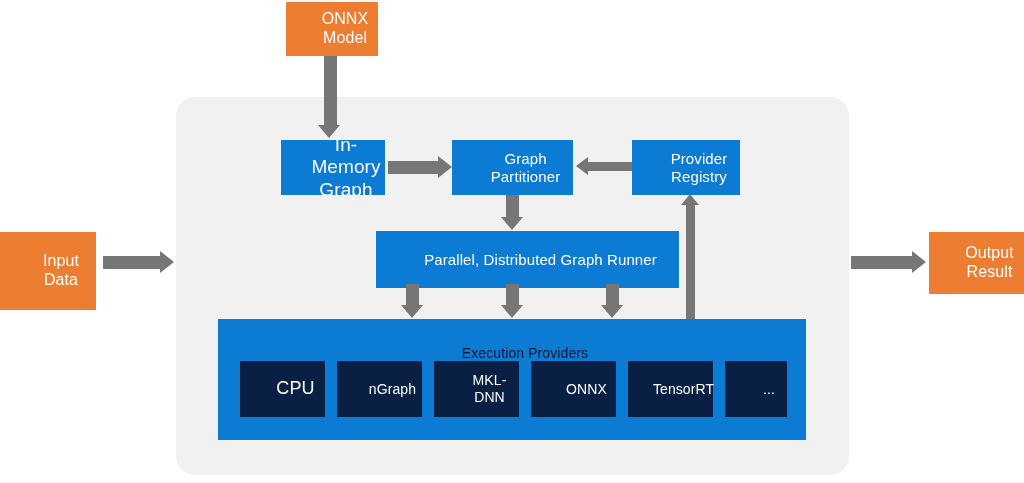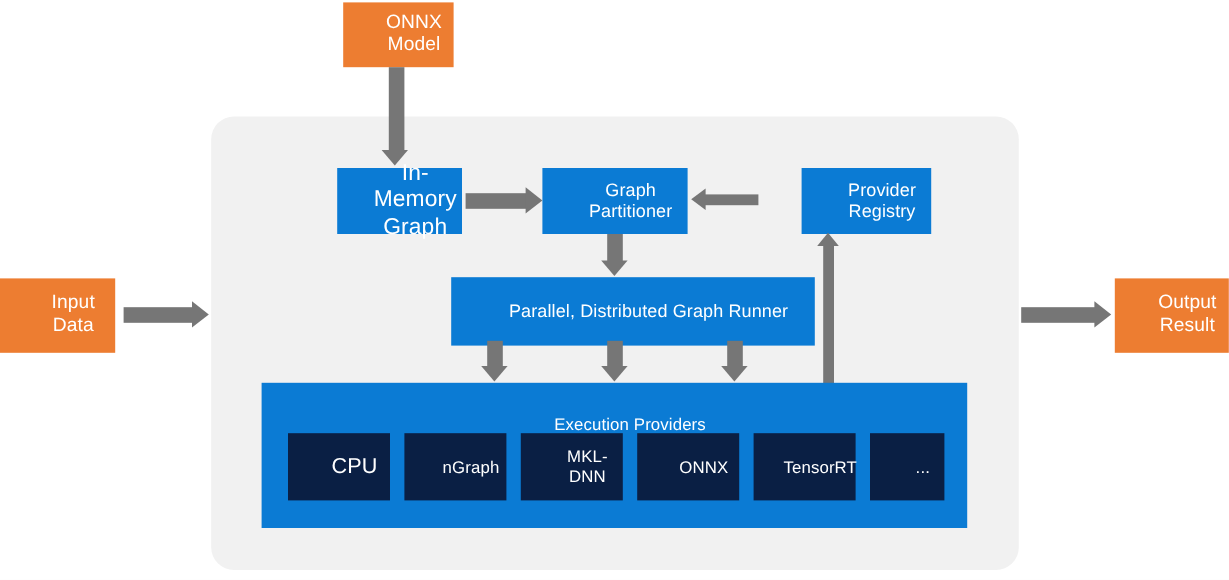--- a/index.html
+++ b/index.html
@@ -88,21 +88,21 @@
   <div class="panel" style="left:176px; top:97px; width:673px; height:378px;"></div>
 
   <div class="node box-orange" style="left:286px; top:2px; width:92px; height:54px; font-size:16px;">ONNX
 Model</div>
 
   <div class="arrow" style="left:318px; top:56px; width:28px; height:84px;">
     <div class="shaft" style="left:6px; top:0; width:13px; height:70px;"></div>
     <div class="head head-down" style="left:0px; top:69px;"></div>
   </div>
 
-  <div class="node box-orange" style="left:0px; top:232px; width:96px; height:62px; font-size:16px;">Input
+  <div class="node box-orange" style="left:0px; top:232px; width:96px; height:78px; font-size:16px;">Input
 Data</div>
 
   <div class="arrow" style="left:103px; top:248px; width:72px; height:30px;">
     <div class="shaft" style="left:0; top:8px; width:58px; height:13px;"></div>
     <div class="head head-right" style="left:57px; top:3px;"></div>
   </div>
 
   <div class="node box-blue" style="left:281px; top:140px; width:104px; height:55px; font-size:19px;">In-Memory
 Graph</div>
 
@@ -112,21 +112,21 @@
   </div>
 
   <div class="node box-blue" style="left:452px; top:140px; width:121px; height:55px; font-size:15px;">Graph
 Partitioner</div>
 
   <div class="arrow" style="left:576px; top:157px; width:56px; height:22px;">
     <div class="shaft" style="left:11px; top:5px; width:45px; height:9px;"></div>
     <div class="head head-left" style="left:0px; top:0px;"></div>
   </div>
 
-  <div class="node box-blue" style="left:632px; top:140px; width:108px; height:55px; font-size:15px;margin-left:36px;">Provider
+  <div class="node box-blue" style="left:632px; top:140px; width:108px; height:55px; font-size:15px;">Provider
 Registry</div>
 
   <div class="arrow" style="left:500px; top:195px; width:26px; height:36px;">
     <div class="shaft" style="left:6px; top:0; width:13px; height:24px;"></div>
     <div class="head head-down" style="left:1px; top:22px;"></div>
   </div>
 
   <div class="node box-blue" style="left:376px; top:231px; width:303px; height:57px; font-size:15px;">Parallel, Distributed Graph Runner</div>
 
   <div class="arrow" style="left:400px; top:284px; width:26px; height:36px;">
@@ -141,21 +141,21 @@
     <div class="shaft" style="left:6px; top:0; width:13px; height:22px;"></div>
     <div class="head head-down" style="left:1px; top:21px;"></div>
   </div>
 
   <div class="arrow" style="left:681px; top:194px; width:20px; height:126px;">
     <div class="shaft" style="left:5px; top:10px; width:9px; height:116px;"></div>
     <div class="head head-up" style="left:0px; top:0px;"></div>
   </div>
 
   <div class="node box-blue" style="left:218px; top:319px; width:588px; height:121px; display:block;">
-    <div style="text-align:center; color:#ffffff; font-size:14px; padding-top:7px;">Execution Providers</div>
+    <div style="text-align:center; color:#0f172a; font-size:14px; padding-top:7px;">Execution Providers</div>
 
     <div style="position:absolute; left:22px; top:42px; display:flex; gap:12px;">
       <div class="node box-navy" style="position:relative; width:85px; height:56px; font-size:18px;">CPU</div>
       <div class="node box-navy" style="position:relative; width:85px; height:56px; font-size:14px;">nGraph</div>
       <div class="node box-navy" style="position:relative; width:85px; height:56px; font-size:14px;">MKL-DNN</div>
       <div class="node box-navy" style="position:relative; width:85px; height:56px; font-size:14px;">ONNX</div>
       <div class="node box-navy" style="position:relative; width:85px; height:56px; font-size:14px;">TensorRT</div>
       <div class="node box-navy" style="position:relative; width:62px; height:56px; font-size:14px;">...</div>
     </div>
   </div>

